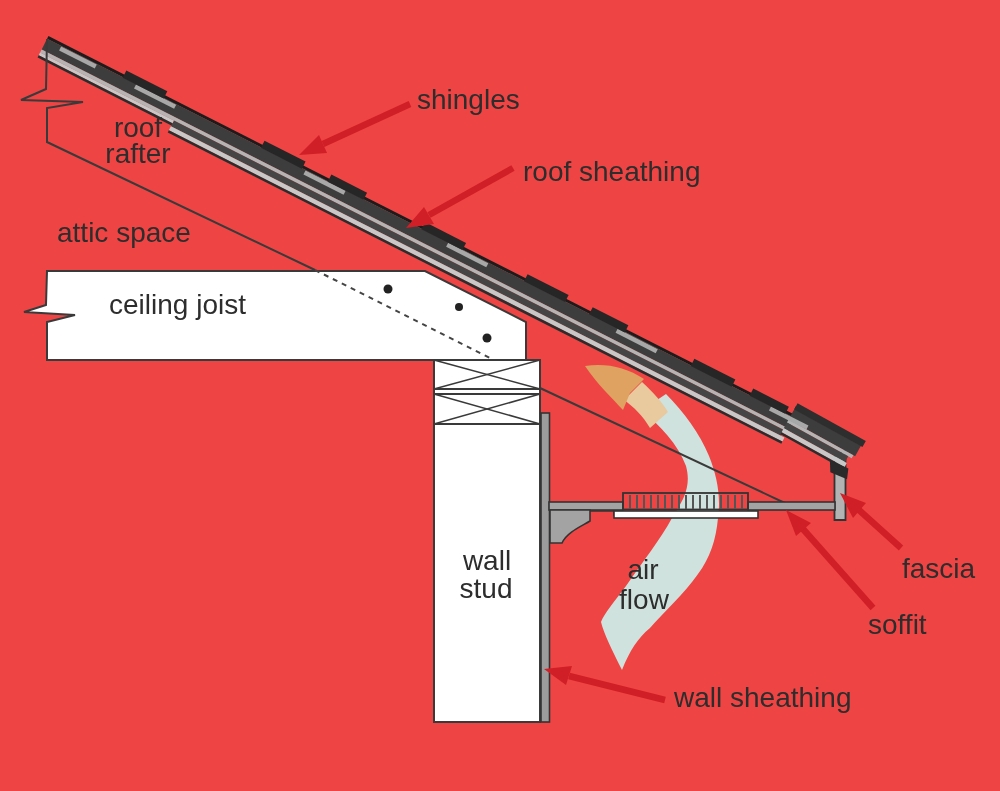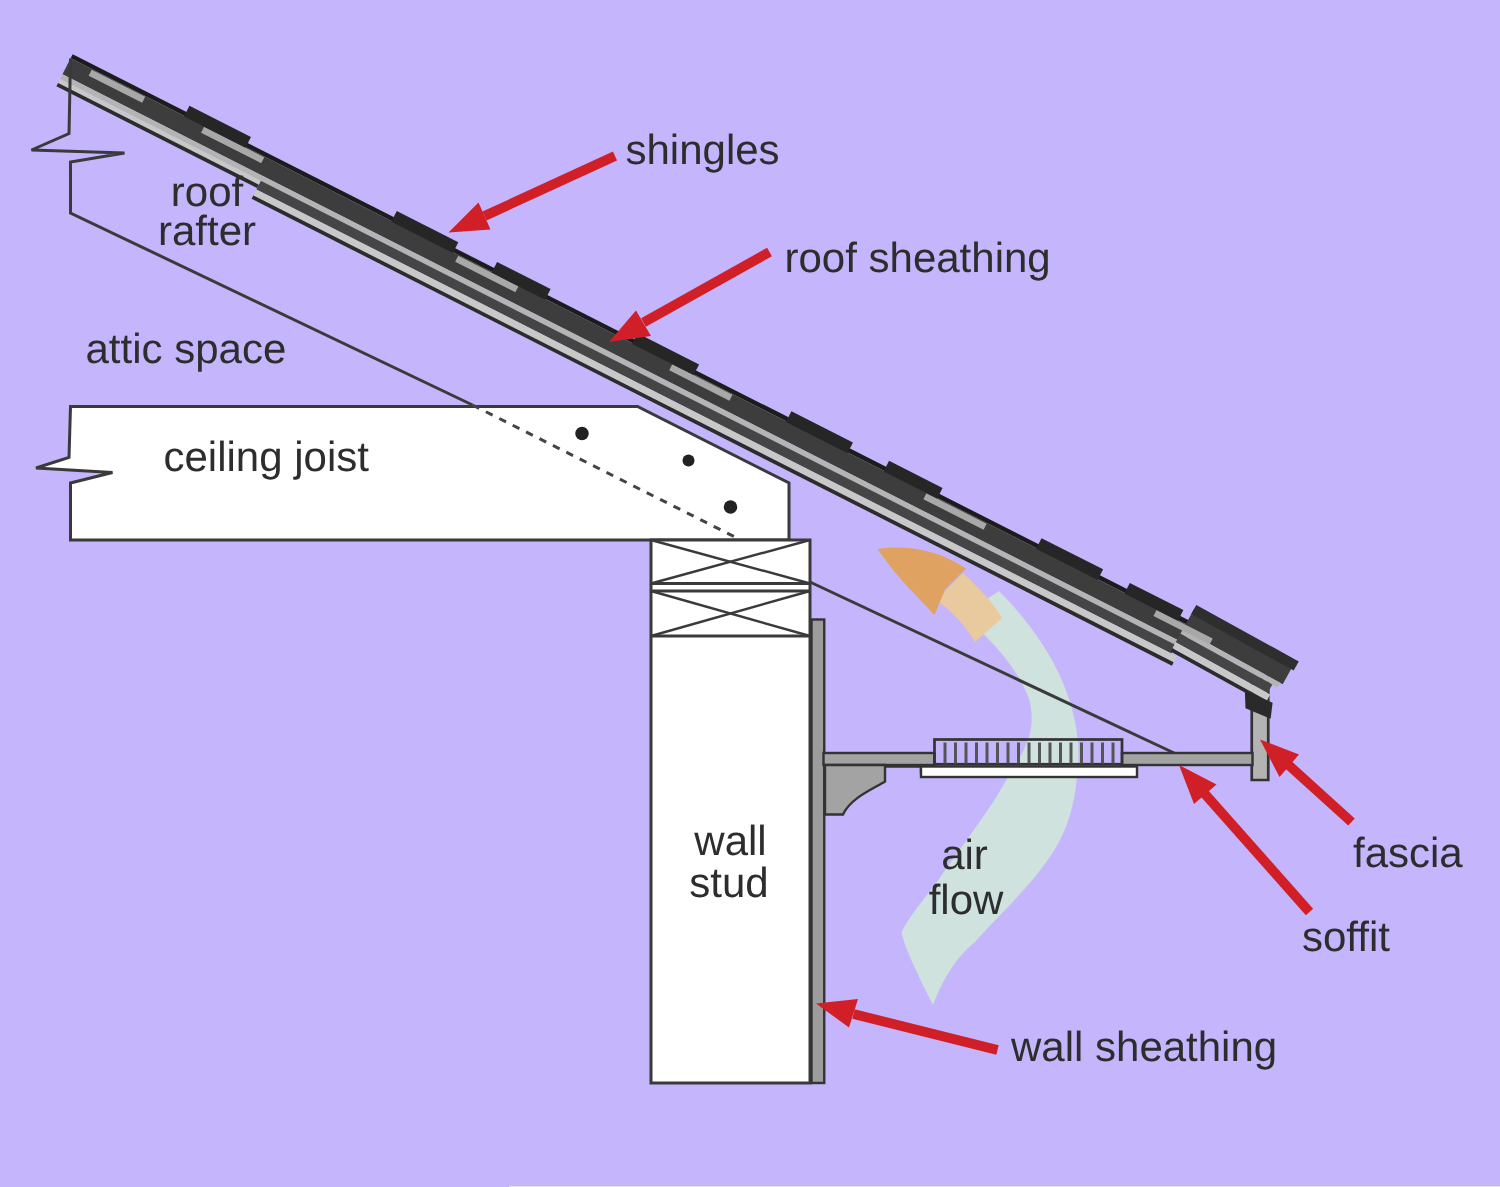--- a/index.html
+++ b/index.html
@@ -1,16 +1,16 @@
 <!DOCTYPE html>
 <html><head>
 <meta charset="utf-8">
 <style>
   html,body{margin:0;padding:0;background:#ffffff;}
-  #stage{position:relative;width:1000px;height:791px;background:#c4b5fd;overflow:hidden;}
+  #stage{position:relative;width:1000px;height:791px;background:#ef4444;overflow:hidden;}
   svg{position:absolute;left:0;top:0;}
   text{font-family:"Liberation Sans", sans-serif;fill:#2d2d2d;}
 </style>
 </head>
 <body>
 <div id="stage">
 <svg width="1000" height="791" viewBox="0 0 1000 791">
 
   <g id="airflow">
     <path d="M 642,410

